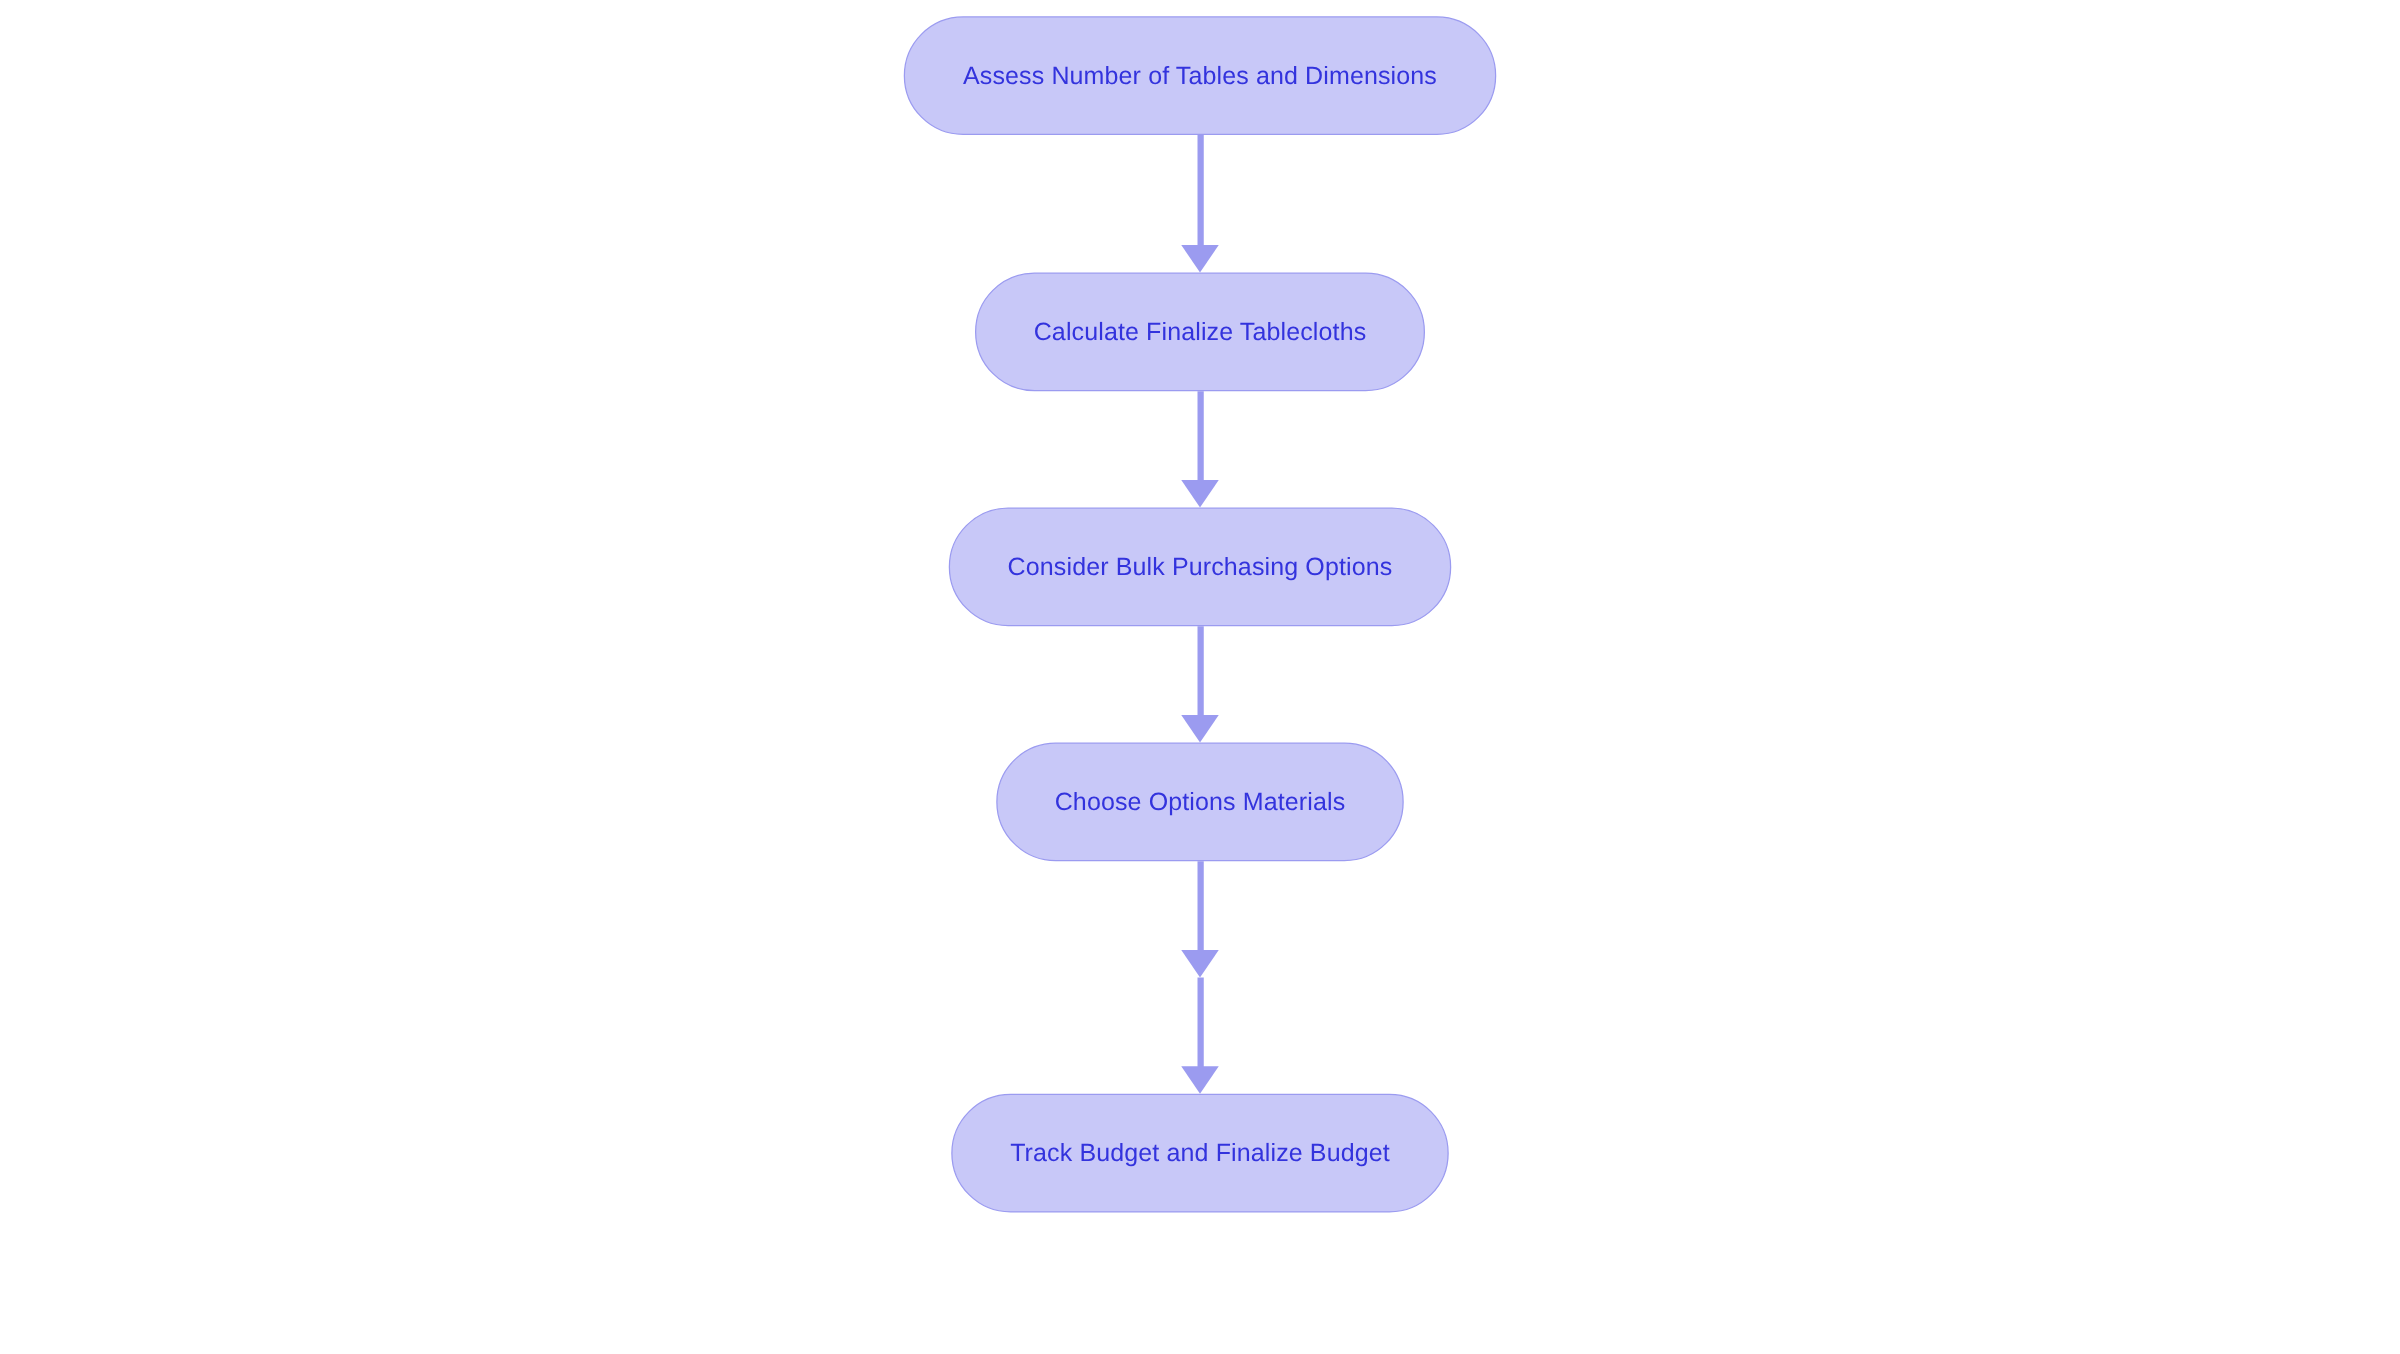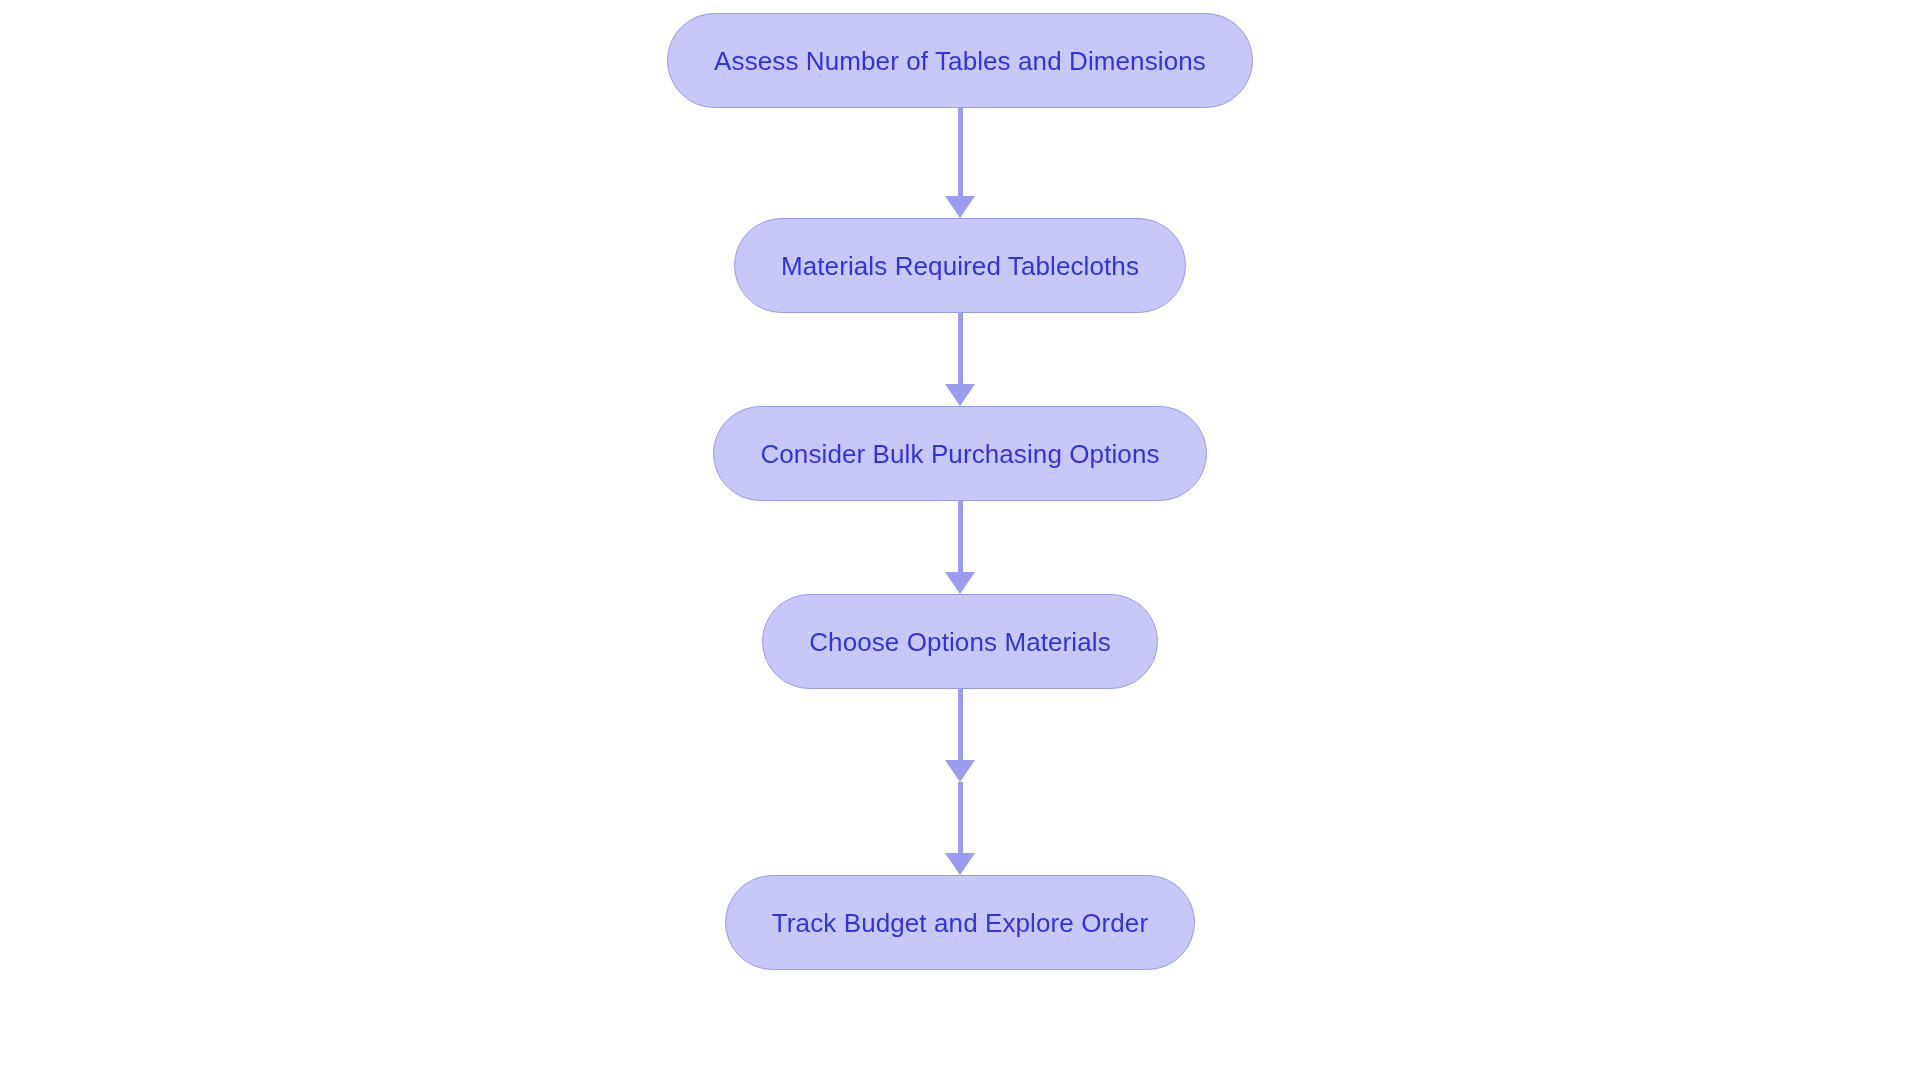--- a/index.html
+++ b/index.html
@@ -31,21 +31,21 @@
   }
   .node {
     box-sizing: border-box;
     display: flex;
     align-items: center;
     justify-content: center;
     background: #c8c8f8;
     border: 1.6px solid #9b9bf0;
     border-radius: 999px;
     color: #3333dd;
-    font-size: 26px;
+    font-size: 20px;
     font-family: "Liberation Sans", sans-serif;
     font-weight: 400;
     letter-spacing: 0.1px;
     line-height: 1;
     white-space: nowrap;
     padding: 0 46px;
     height: 95px;
   }
   .node-label {
     display: block;
@@ -86,21 +86,21 @@
     <div class="node">
       <span class="node-label">Assess Number of Tables and Dimensions</span>
     </div>
 
     <div class="connector" style="height:110px">
       <div class="stem"></div>
       <div class="head"></div>
     </div>
 
     <div class="node">
-      <span class="node-label">Materials Required Tablecloths</span>
+      <span class="node-label">Calculate Finalize Tablecloths</span>
     </div>
 
     <div class="connector" style="height:93px">
       <div class="stem"></div>
       <div class="head"></div>
     </div>
 
     <div class="node">
       <span class="node-label">Consider Bulk Purchasing Options</span>
     </div>
@@ -119,17 +119,17 @@
       <div class="head"></div>
     </div>
 
 
     <div class="connector" style="height:93px">
       <div class="stem"></div>
       <div class="head"></div>
     </div>
 
     <div class="node">
-      <span class="node-label">Track Budget and Explore Order</span>
+      <span class="node-label">Track Budget and Finalize Budget</span>
     </div>
 
   </div>
 </div>
 
 </body></html>

